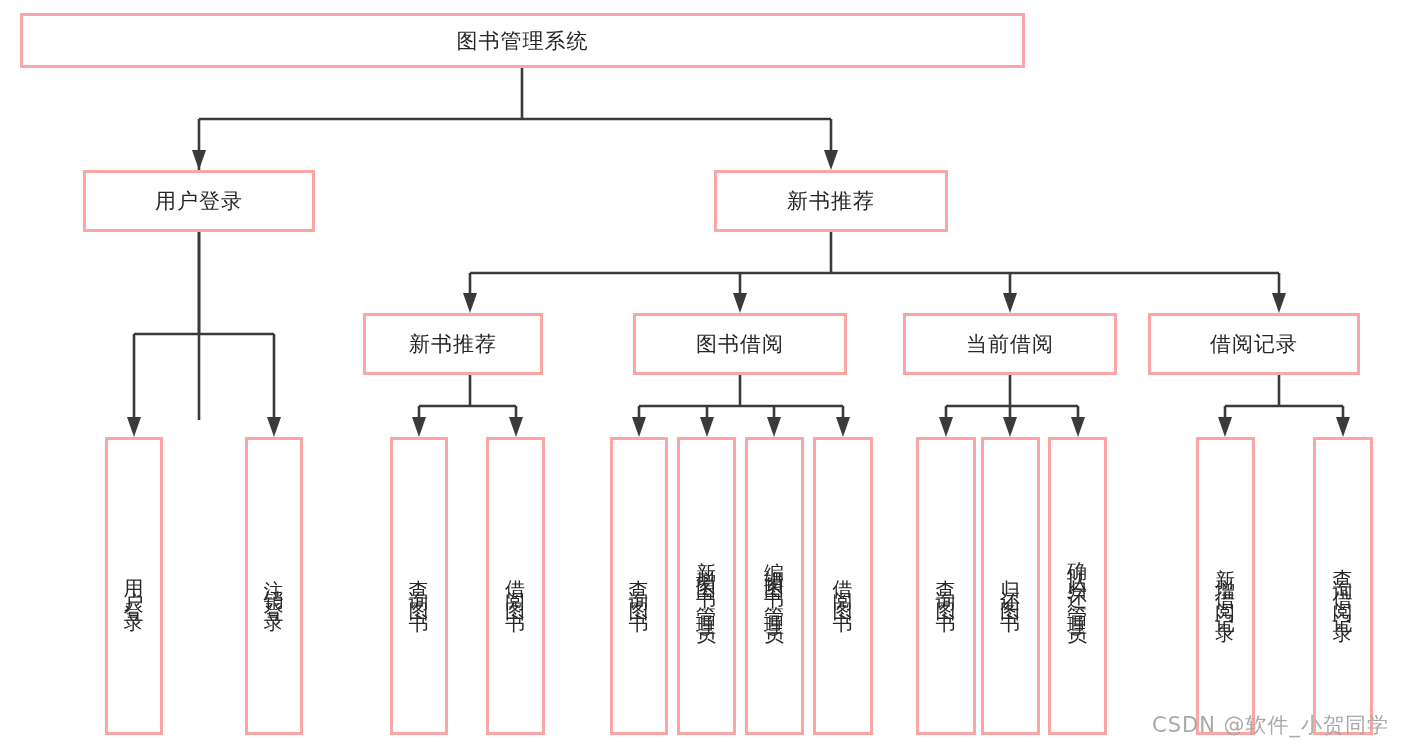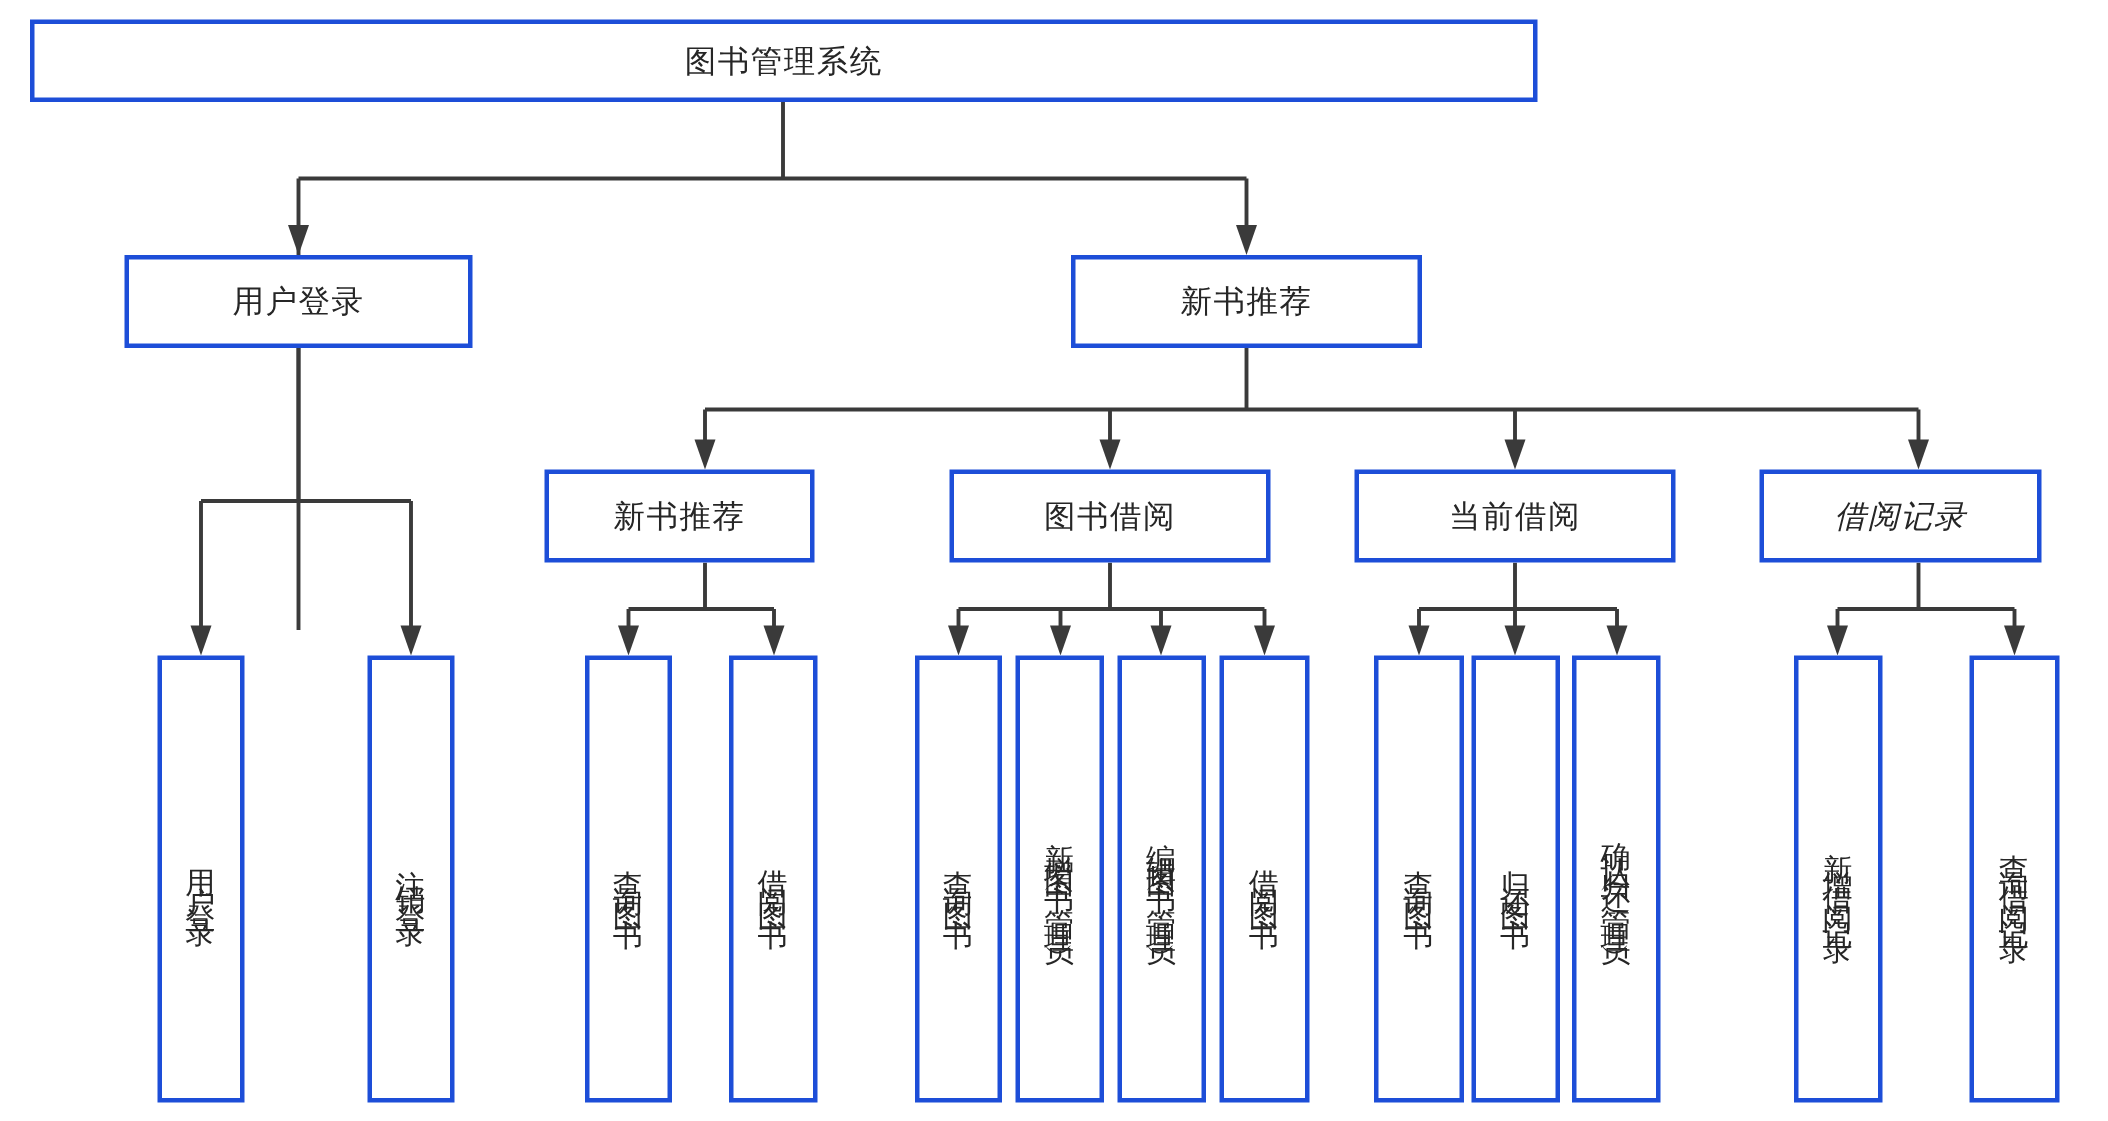--- a/index.html
+++ b/index.html
@@ -13,21 +13,21 @@
   }
   #connectors {
     position: absolute;
     left: 0; top: 0;
     width: 1405px; height: 747px;
   }
   .node {
     position: absolute;
     box-sizing: border-box;
     background: #ffffff;
-    border: 3px solid #1d4ed8;
+    border: 3px solid #fca5a5;
     color: #262626;
     display: flex;
     align-items: center;
     justify-content: center;
     font-size: 21px;
     letter-spacing: 1px;
     white-space: nowrap;
   }
   .hnode { height: 62px; }
   .vnode {
@@ -124,34 +124,35 @@
   </svg>
 
   <div class="node hnode" style="left:20px; top:13px; width:1005px; height:55px;">图书管理系统</div>
 
   <div class="node hnode" style="left:83px; top:170px; width:232px;">用户登录</div>
   <div class="node hnode" style="left:714px; top:170px; width:234px;">新书推荐</div>
 
   <div class="node hnode" style="left:363px; top:313px; width:180px;">新书推荐</div>
   <div class="node hnode" style="left:633px; top:313px; width:214px;font-family:Liberation Serif, serif;">图书借阅</div>
   <div class="node hnode" style="left:903px; top:313px; width:214px;">当前借阅</div>
-  <div class="node hnode" style="left:1173px; top:313px; width:188px;font-style:italic;">借阅记录</div>
+  <div class="node hnode" style="left:1148px; top:313px; width:212px;">借阅记录</div>
 
   <div class="node vnode" style="left:105px; width:58px;">用户登录</div>
   <div class="node vnode" style="left:245px; width:58px;">注销登录</div>
 
   <div class="node vnode" style="left:390px; width:58px;">查询图书</div>
   <div class="node vnode" style="left:486px; width:59px;">借阅图书</div>
 
   <div class="node vnode" style="left:610px; width:58px;">查询图书</div>
   <div class="node vnode" style="left:677px; width:59px; letter-spacing:9px;">新增图书（管理员）</div>
   <div class="node vnode" style="left:745px; width:59px; letter-spacing:9px;">编辑图书（管理员）</div>
   <div class="node vnode" style="left:813px; width:60px;">借阅图书</div>
 
   <div class="node vnode" style="left:916px; width:60px;">查询图书</div>
   <div class="node vnode" style="left:981px; width:59px;">归还图书</div>
   <div class="node vnode" style="left:1048px; width:59px; letter-spacing:9px;">确认归还（管理员）</div>
 
   <div class="node vnode" style="left:1196px; width:59px;">新增借阅记录</div>
   <div class="node vnode" style="left:1313px; width:60px;">查询借阅记录</div>
 
+  <div class="watermark">CSDN @软件_小贺同学</div>
 
 </div>
 
 </body></html>

